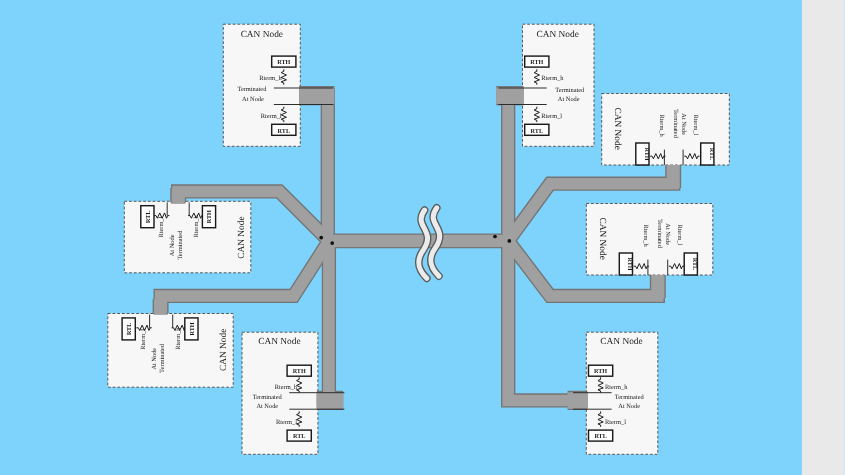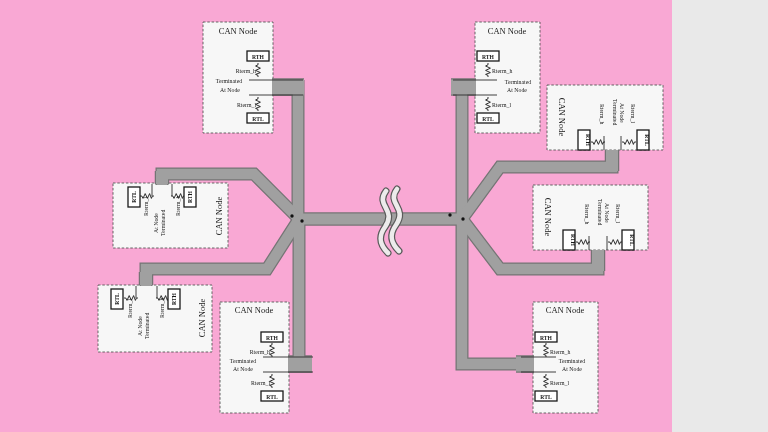--- a/index.html
+++ b/index.html
@@ -1,17 +1,17 @@
 <!DOCTYPE html>
 <html><head>
 <meta charset="utf-8">
 <style>
   html,body{margin:0;padding:0;}
   body{background:#e9e9e9;font-family:"Liberation Serif",serif;}
-  .stage{position:relative;width:672px;height:432px;background:#f9a8d4;overflow:hidden;}
+  .stage{position:relative;width:729px;height:432px;background:#7dd3fc;overflow:hidden;}
   svg{display:block;}
   .nodebox{fill:#f7f7f7;stroke:#555555;stroke-width:0.9;stroke-dasharray:2.5 1.8;}
   .pipe-o{fill:none;stroke:#757575;stroke-linecap:butt;}
   .pipe-f{fill:none;stroke:#a0a0a0;stroke-linecap:butt;}
   .wire{stroke:#2b2b2b;stroke-width:0.9;fill:none;}
   .res{stroke:#1a1a1a;stroke-width:0.9;fill:none;}
   .badge{fill:#ffffff;stroke:#1a1a1a;stroke-width:1.3;}
   text{fill:#1a1a1a;}
   .t-title{font-size:8.5px;}
   .t-small{font-size:5.8px;}

